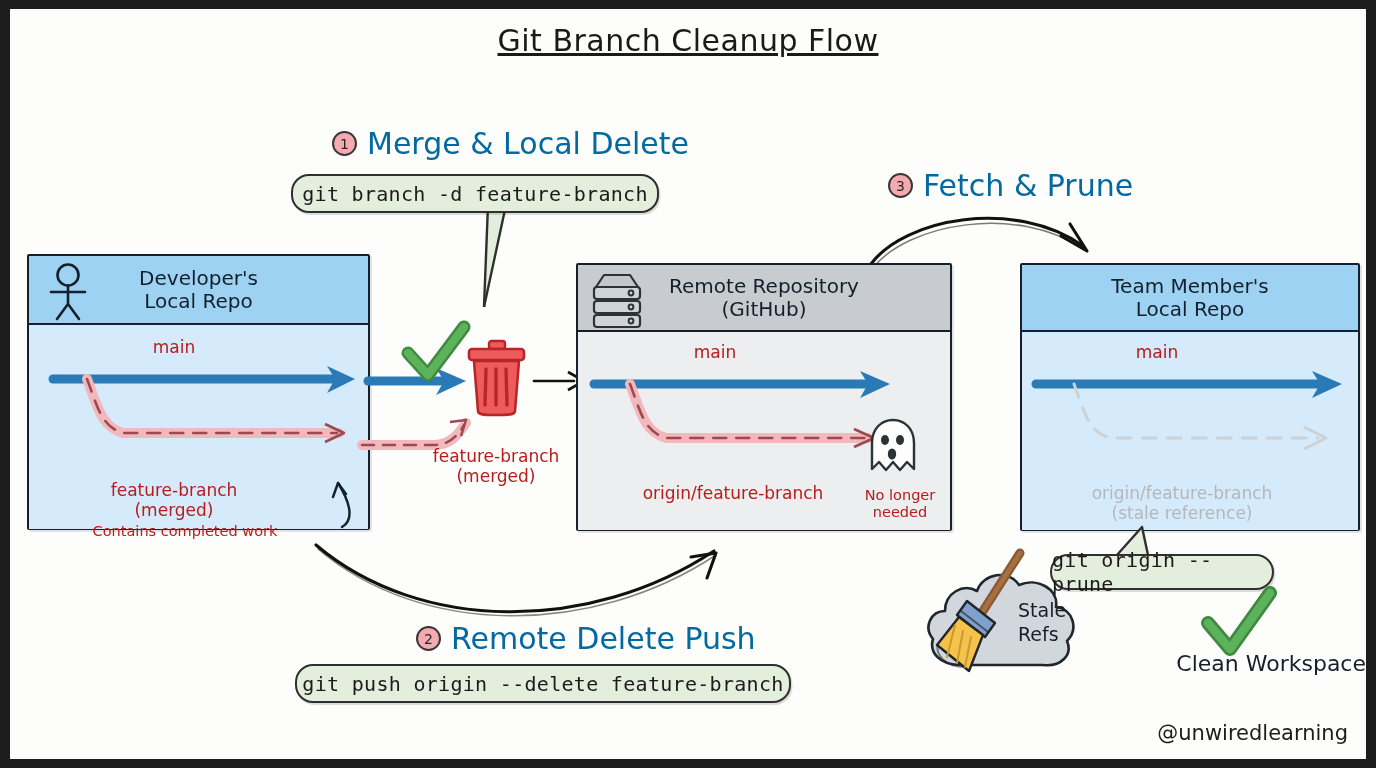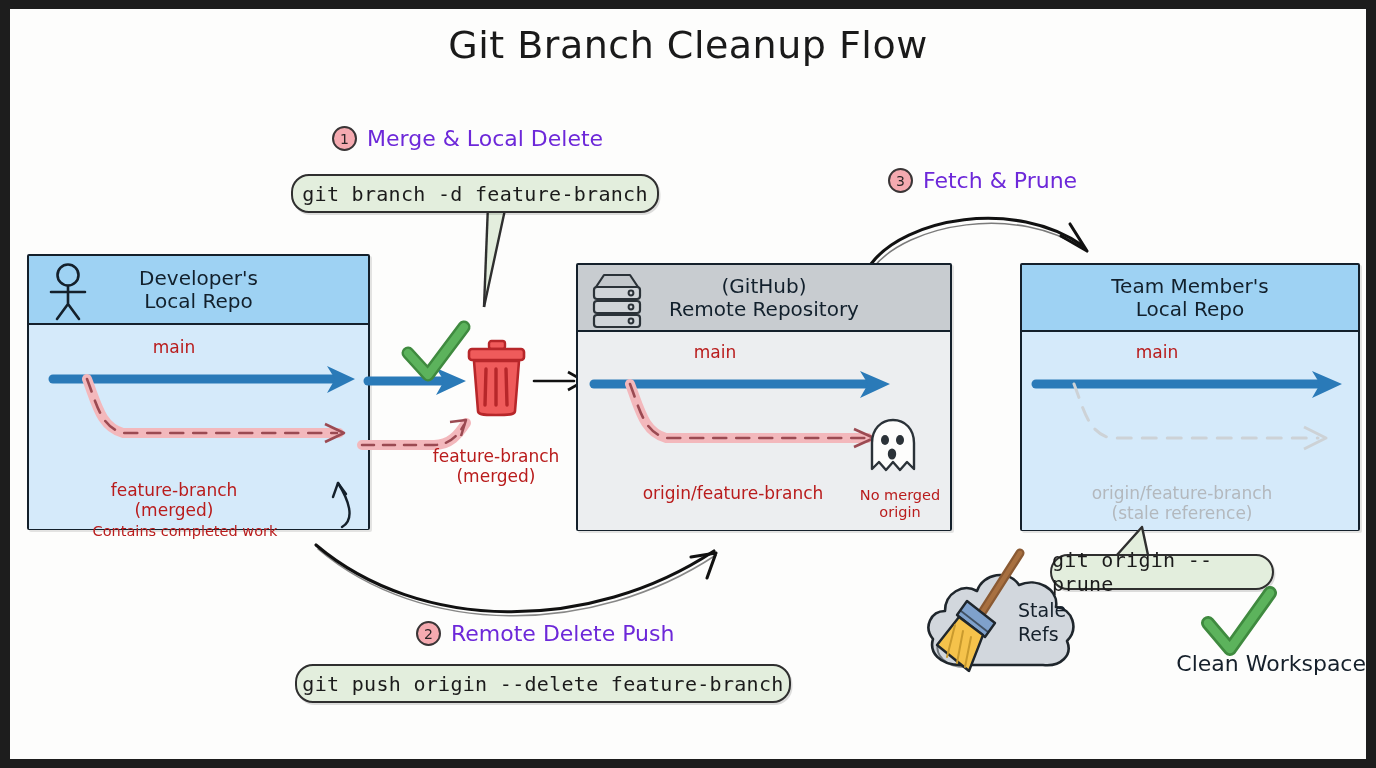--- a/index.html
+++ b/index.html
@@ -18,22 +18,23 @@
     background:#fdfdfc;
     overflow:hidden;
   }
   .abs{position:absolute;}
   .hand{font-family:"DejaVu Sans", sans-serif;}
   .mono{font-family:"DejaVu Sans Mono", monospace;}
 
   
   #title{
     left:0;top:14px;width:1356px;text-align:center;
-    font-size:38px;color:#1a1a1a;letter-spacing:.5px;
+    font-size:30px;color:#1a1a1a;letter-spacing:.5px;
     font-weight:400;
+    text-decoration:underline;
   }
 
   
   .panel{
     border:2.5px solid #14202b;
     border-radius:2px;
     box-sizing:border-box;
     box-shadow:2px 2px 0 rgba(0,0,0,.10);
   }
   .panel-head{
@@ -59,21 +60,21 @@
 
   
   .badge{
     width:25px;height:25px;border-radius:50%;
     background:#f5aab0;border:2.2px solid #3a3536;
     display:inline-flex;align-items:center;justify-content:center;
     font-size:14px;color:#2c2526;box-sizing:border-box;
     vertical-align:middle;
   }
   .steprow{display:flex;align-items:center;gap:10px;}
-  .steprow .lbl{font-size:22px;color:#6d28d9;}
+  .steprow .lbl{font-size:30px;color:#0369a1;}
 
   
   .cmd{
     background:#e3eedd;
     border:2.4px solid #2f2f2f;
     border-radius:18px;
     box-sizing:border-box;
     display:flex;align-items:center;justify-content:center;
     font-size:20px;color:#1b1b1b;
     letter-spacing:.3px;
@@ -192,22 +193,22 @@
       <svg class="abs" style="left:10px;top:6px;" width="58" height="56">
         <path d="M8,16 L16,4 L42,4 L50,16 Z" fill="#c3c7cb" stroke="#2b3238" stroke-width="2.2" stroke-linejoin="round"></path>
         <rect x="6" y="16" width="46" height="12" rx="3" fill="#d0d4d8" stroke="#2b3238" stroke-width="2.2"></rect>
         <rect x="6" y="30" width="46" height="12" rx="3" fill="#d0d4d8" stroke="#2b3238" stroke-width="2.2"></rect>
         <rect x="6" y="44" width="46" height="12" rx="3" fill="#d0d4d8" stroke="#2b3238" stroke-width="2.2"></rect>
         <circle cx="43" cy="22" r="2.4" fill="none" stroke="#2b3238" stroke-width="2"></circle>
         <circle cx="43" cy="36" r="2.4" fill="none" stroke="#2b3238" stroke-width="2"></circle>
         <circle cx="43" cy="50" r="2.4" fill="none" stroke="#2b3238" stroke-width="2"></circle>
       </svg>
       <div class="ttl hand">
+        <div>Remote Repository</div>
         <div>(GitHub)</div>
-        <div>Remote Repository</div>
       </div>
     </div>
     <div class="panel-body" style="height:198px;">
       <div class="abs blabel hand" style="left:72px;top:11px;width:130px;">main</div>
       <svg class="abs" style="left:12px;top:38px;" width="310" height="36">
         <path d="M4,14 L278,14" stroke="#2a7ab8" stroke-width="9" stroke-linecap="round" fill="none"></path>
         <path d="M270,1 L300,14 L270,28 L278,14 Z" fill="#2a7ab8"></path>
       </svg>
       <svg class="abs" style="left:12px;top:48px;" width="310" height="100">
         <path d="M40,4 C50,30 54,52 76,58 L278,58" fill="none" stroke="#f3b8bc" stroke-width="10" stroke-linecap="round"></path>
@@ -219,22 +220,22 @@
         <path d="M6,52 L6,26 C6,12 15,3 27,3 C39,3 48,12 48,26 L48,52
                  L41,45 L34,53 L27,45 L20,53 L13,45 Z" fill="#fdfdfc" stroke="#2b3238" stroke-width="2.4" stroke-linejoin="round"></path>
         <ellipse cx="19" cy="23" rx="4" ry="5" fill="#2b3238"></ellipse>
         <ellipse cx="34" cy="23" rx="4" ry="5" fill="#2b3238"></ellipse>
         <ellipse cx="26" cy="37" rx="4.2" ry="5.5" fill="#2b3238"></ellipse>
       </svg>
       <div class="abs blabel hand" style="left:10px;top:152px;width:290px;">
         <div>origin/feature-branch</div>
       </div>
       <div class="abs blabel small hand" style="left:275px;top:155px;width:94px;">
-        <div>No merged</div>
-        <div>origin</div>
+        <div>No longer</div>
+        <div>needed</div>
       </div>
     </div>
   </div>
 
   <div class="abs panel blue" style="left:1010px;top:254px;width:340px;height:268px;">
     <div class="panel-head" style="height:67px;">
       <div class="ttl hand">
         <div>Team Member's</div>
         <div>Local Repo</div>
       </div>
@@ -293,15 +294,16 @@
     <text x="93" y="78" font-family="DejaVu Sans, sans-serif" font-size="19" fill="#15202b">Stale</text>
     <text x="93" y="102" font-family="DejaVu Sans, sans-serif" font-size="19" fill="#15202b">Refs</text>
   </svg>
 
   <svg class="abs" style="left:1190px;top:578px;" width="80" height="72">
     <path d="M8,36 L30,62 L70,6" fill="none" stroke="#3f8a3f" stroke-width="14" stroke-linecap="round" stroke-linejoin="round"></path>
     <path d="M8,36 L30,62 L70,6" fill="none" stroke="#5cb35c" stroke-width="8.5" stroke-linecap="round" stroke-linejoin="round"></path>
   </svg>
   <div class="abs hand" style="left:1136px;top:642px;width:220px;text-align:right;font-size:22px;color:#16202b;">Clean Workspace</div>
 
+  <div class="abs hand" id="watermark">@unwiredlearning</div>
 
 </div>
 </div>
 
 </body></html>

